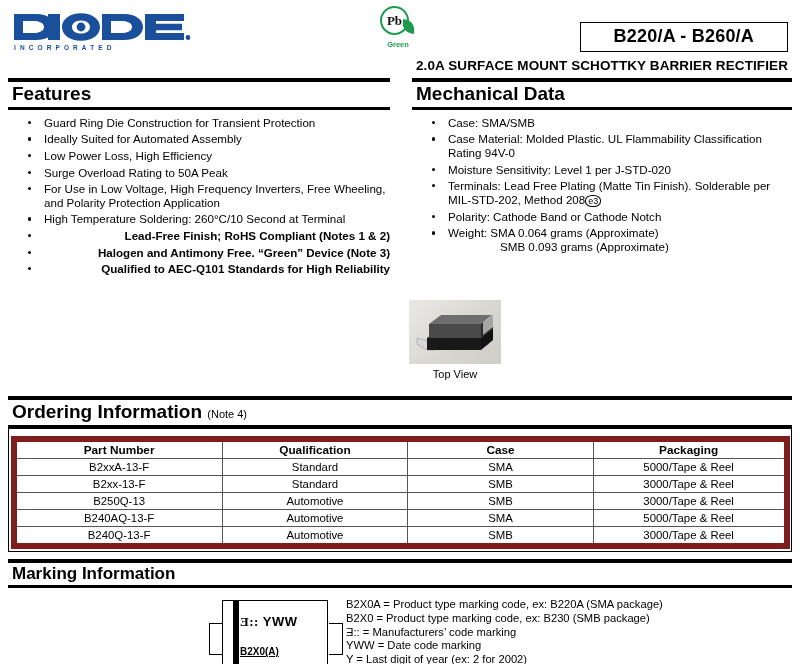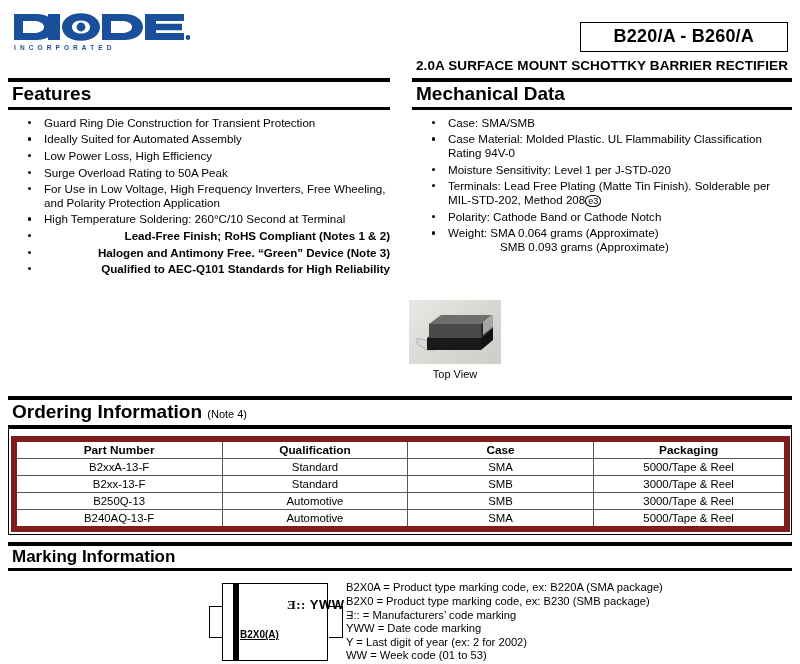--- a/index.html
+++ b/index.html
@@ -107,21 +107,20 @@
   .md-band{position:absolute;left:10px;top:0;width:6px;height:100%;background:#000;}
   .md-tab{
     position:absolute;width:14px;height:32px;border:1.6px solid #000;
     box-sizing:border-box;top:23px;background:#fff;
   }
   .md-tab.l{left:3px;border-right:none;}
   .md-tab.r{right:3px;border-left:none;}
   .md-l1{
     position:absolute;left:34px;top:14px;font-size:13px;font-weight:700;
     letter-spacing:.5px;
-    margin-left:47px;
   }
   .md-l2{
     position:absolute;left:34px;top:46px;font-size:10px;font-weight:700;text-decoration:underline;
   }
   .mcode{font-family:"Liberation Serif",serif;}
   .mark-legend{
     position:absolute;left:338px;top:10px;font-size:11.2px;line-height:13.6px;
   }
   .mark-legend div{white-space:nowrap;}
 </style>
@@ -140,20 +139,28 @@
           <path d="M69,1.2 C80,1.2 88,7 88,15 C88,23 80,28.8 69,28.8 C58,28.8 50,23 50,15 C50,7 58,1.2 69,1.2 Z M69,8.4 C63.5,8.4 60,11.2 60,15 C60,18.8 63.5,21.6 69,21.6 C74.5,21.6 78,18.8 78,15 C78,11.2 74.5,8.4 69,8.4 Z"></path>
           <circle cx="69" cy="15" r="4.4"></circle>
           <path d="M90,2 L112,2 C124,2 131,8 131,15 C131,22 124,28 112,28 L90,28 Z M99,9 L99,21 L110,21 C116,21 120,18.5 120,15 C120,11.5 116,9 110,9 Z"></path>
           <path d="M133,2 L172,2 L172,9 L144,9 L144,11.7 L170,11.7 L170,18.3 L144,18.3 L144,21 L172,21 L172,28 L133,28 Z"></path>
           <circle cx="176" cy="25.5" r="2.4"></circle>
         </g>
       </svg>
       <div class="logo-sub">INCORPORATED</div>
     </div>
 
+    <div class="pb">
+      <div class="pb-sym">
+        <div class="pb-circle"></div>
+        <div class="pb-leaf"></div>
+        <div class="pb-text">Pb</div>
+      </div>
+      <div class="pb-label">Green</div>
+    </div>
 
     <div class="partbox">B220/A - B260/A</div>
     <div class="subtitle">2.0A SURFACE MOUNT SCHOTTKY BARRIER RECTIFIER</div>
   </div>
 
   <div class="cols">
 
     <div class="col col-left">
       <div class="bar-top"></div>
       <div class="sec-title">Features</div>
@@ -243,20 +250,26 @@
             <td>Automotive</td>
             <td>SMB</td>
             <td>3000/Tape &amp; Reel</td>
           </tr>
           <tr>
             <td>B240AQ-13-F</td>
             <td>Automotive</td>
             <td>SMA</td>
             <td>5000/Tape &amp; Reel</td>
           </tr>
+          <tr>
+            <td>B240Q-13-F</td>
+            <td>Automotive</td>
+            <td>SMB</td>
+            <td>3000/Tape &amp; Reel</td>
+          </tr>
         </tbody>
       </table>
     </div>
   </div>
 
   <div class="order-wrap" style="margin-top:7px;">
     <div class="bar-top"></div>
     <div class="sec-title small">Marking Information</div>
     <div class="bar-bot"></div>
 

